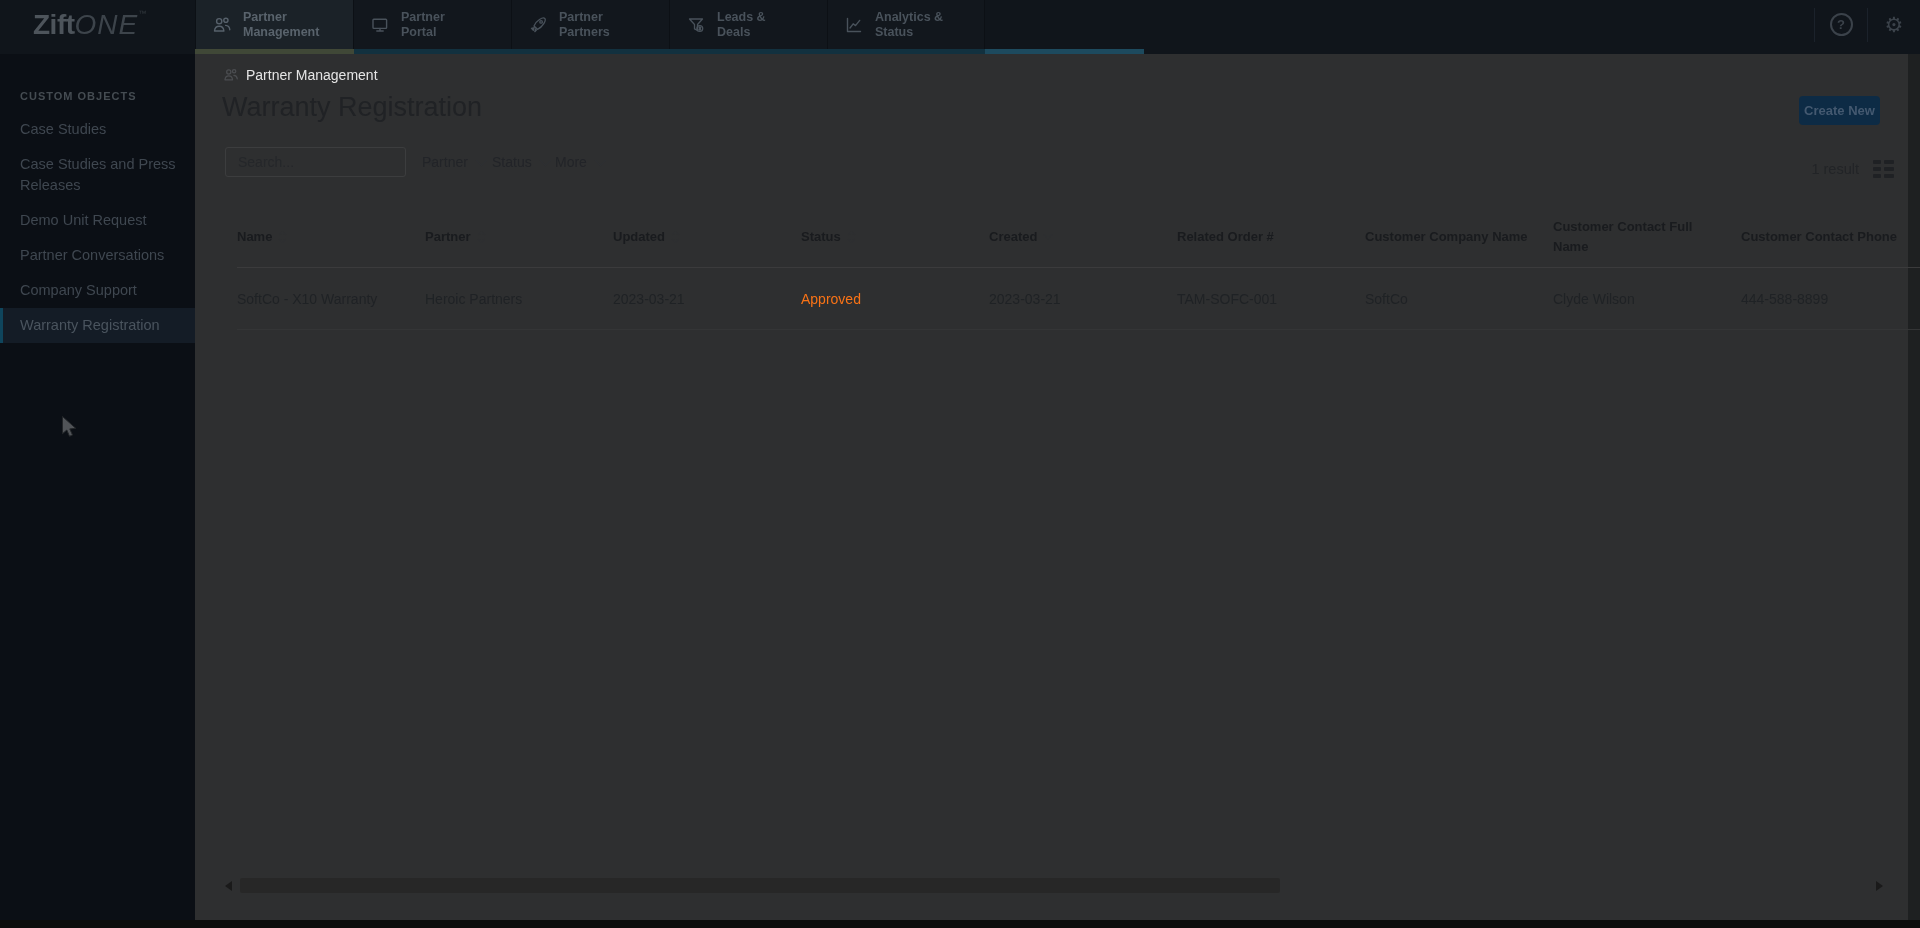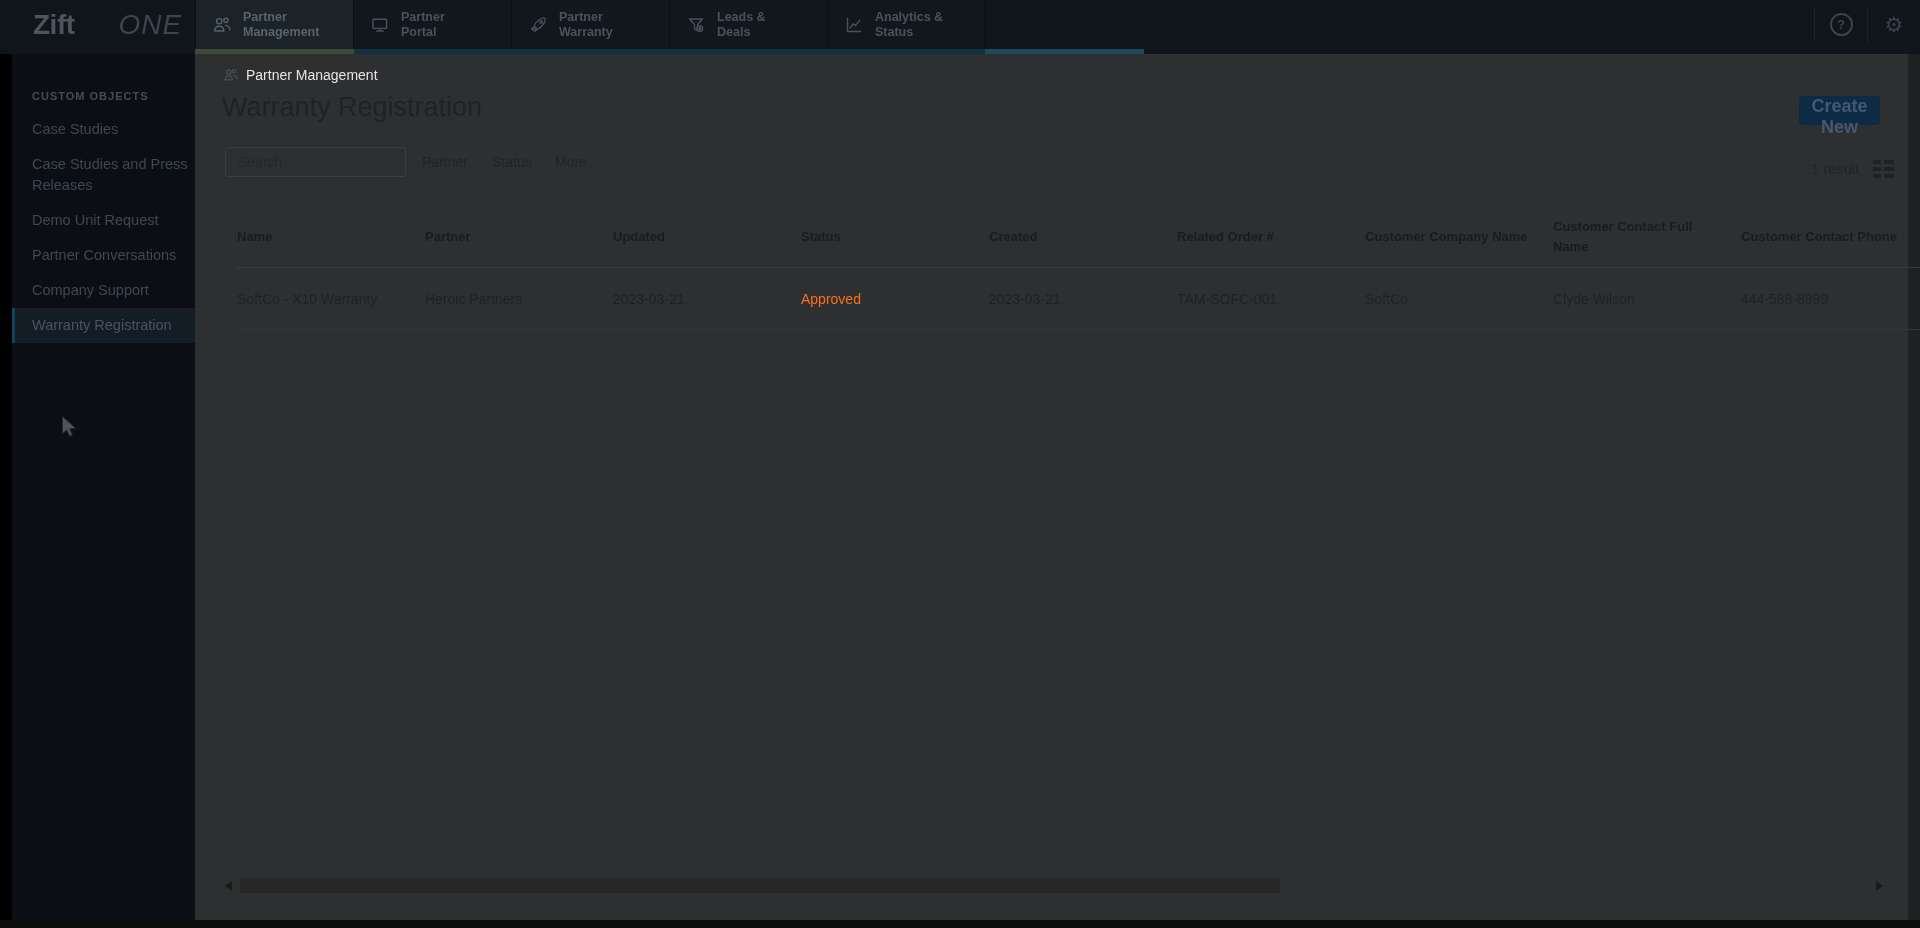--- a/index.html
+++ b/index.html
@@ -2,21 +2,21 @@
 <html><head>
 <meta charset="utf-8">
 <style>
   * { margin:0; padding:0; box-sizing:border-box; }
   html,body { width:1920px; height:928px; background:#000; overflow:hidden;
               font-family:"Liberation Sans", sans-serif; }
   .screen { position:relative; width:1920px; height:928px; background:#000; }
 
   
   .topnav { position:absolute; left:0; top:0; width:1920px; height:54px; background:#10151b; }
-  .logo { position:absolute; left:33px; top:0; height:49px; display:flex; align-items:center;gap:44px; }
+  .logo { position:absolute; left:33px; top:0; height:49px; display:flex; align-items:center; }
   .logo .zift { font-size:28px; font-weight:700; color:#4d545b; letter-spacing:-0.5px; }
   .logo .one  { font-size:28px; font-weight:200; color:#3d444b; letter-spacing:1px;font-style:italic; }
   .logo .tm   { font-size:8px; color:#33393f; align-self:flex-start; margin-top:9px; }
   .tabs { position:absolute; left:195px; top:0; height:49px; display:flex; }
   .tab { width:158px; height:49px; display:flex; align-items:center; padding-left:16px;
          background:#12171d; border-left:1px solid #0c1015; cursor:pointer; }
   .tab:last-child { border-right:1px solid #0c1015; }
   .tab.active { background:#1b2228; }
   .tab .ticon { width:20px; height:20px; margin-right:11px; color:#49525b; flex:none; }
   .tab.active .ticon { color:#57616b; }
@@ -28,37 +28,37 @@
   .nav-right { position:absolute; right:0; top:0; height:49px; display:flex; align-items:center; }
   .nav-sep { width:1px; height:34px; background:#1b222b; }
   .help-btn { width:52px; display:flex; justify-content:center; cursor:pointer; }
   .help-circle { width:23px; height:23px; border:2px solid #3b424a; border-radius:50%;
                  display:flex; align-items:center; justify-content:center;
                  font-size:13px; font-weight:700; color:#3b424a; }
   .gear-btn { width:52px; display:flex; justify-content:center; cursor:pointer;
               font-family:"DejaVu Sans", sans-serif; font-size:21px; color:#3b424a; }
 
   
-  .sidebar { position:absolute; left:12px; top:54px; width:195px; height:866px; background:#0b0f15; }
+  .sidebar { position:absolute; left:0; top:54px; width:195px; height:866px; background:#0b0f15; }
   .sb-title { padding:36px 20px 10px 20px; font-size:11px; font-weight:700;
               letter-spacing:1px; color:#454c52; }
   .sb-item { padding:7px 16px 7px 20px; font-size:14.5px; line-height:21px;
              color:#3f4750; cursor:pointer; }
   .sb-item.selected { background:#141c26; border-left:3px solid #0f455c;
                       padding-left:17px; color:#4a545e; }
 
   
   .main { position:absolute; left:195px; top:54px; width:1725px; height:866px; background:#2e2f30; }
   .right-edge { position:absolute; right:0; top:0; bottom:0; width:12px; background:#1e2021; }
   .breadcrumb { position:absolute; left:28px; top:13px; display:flex; align-items:center;
                 gap:7px; font-size:14px; color:#e5e5e5; cursor:pointer; }
   .breadcrumb .bicon { width:16px; height:16px; color:#4b4d50; }
   .page-title { position:absolute; left:27px; top:38px; font-size:27px; font-weight:300; color:#202225; }
   .create-btn { position:absolute; right:40px; top:42px; width:81px; height:29px;
-                background:#0d2b45; border:none; border-radius:4px; font-size:18px;
+                background:#0d2b45; border:none; border-radius:4px; font-size:13px;
                 font-weight:600; color:#445970; cursor:pointer;
                 font-family:"Liberation Sans", sans-serif; }
   .filter-row { position:absolute; left:0; top:93px; width:100%; height:30px; }
   .search-box { position:absolute; left:30px; top:0; width:181px; height:30px;
                 border:1px solid #3c3d3e; border-radius:3px; display:flex; align-items:center; }
   .search-box input { flex:1; background:transparent; border:none; outline:none;
                       padding:0 8px 0 12px; font-size:14px; color:#6a6c6f;
                       font-family:"Liberation Sans", sans-serif; }
   .search-box input::placeholder { color:#25272a; opacity:1; }
   .clear-x { width:26px; font-size:12px; color:#2b2d30; text-align:center; cursor:pointer; }
@@ -137,21 +137,21 @@
         </div>
       </div>
       <div class="tab">
         <svg class="ticon" viewBox="0 0 20 20" fill="none" stroke="currentColor" stroke-width="1.3" stroke-linecap="round" stroke-linejoin="round">
           <path d="M11.5 4.5c2.4-1.5 4.7-1.6 5.3-1s.4 2.9-1 5.2c-1.4 2.3-3.9 4.6-6.3 5.6L6 11c1-2.4 3.1-5 5.5-6.5z"></path>
           <circle cx="13.1" cy="6.9" r="1.3"></circle>
           <path d="M6.3 12.6l-2.8.8 1.8 1.8.8-2.6M7.6 13.9l-.8 2.8 1.8-1.8"></path>
         </svg>
         <div class="tlabel">
           <div>Partner</div>
-            <div>Warranty</div>
+            <div>Partners</div>
         </div>
       </div>
       <div class="tab">
         <svg class="ticon" viewBox="0 0 20 20" fill="none" stroke="currentColor" stroke-width="1.3" stroke-linecap="round" stroke-linejoin="round">
           <path d="M3.5 4h13l-5 5.5v6l-3-1.6V9.5z"></path>
           <circle cx="13.8" cy="13.5" r="2.9"></circle>
           <path d="M13.8 11.8v3.4M12.9 14.4c.3.4 1.5.5 1.7-.2.2-.8-1.6-.7-1.5-1.5.1-.6 1.2-.6 1.6-.2"></path>
         </svg>
         <div class="tlabel">
           <div>Leads &amp;</div>

